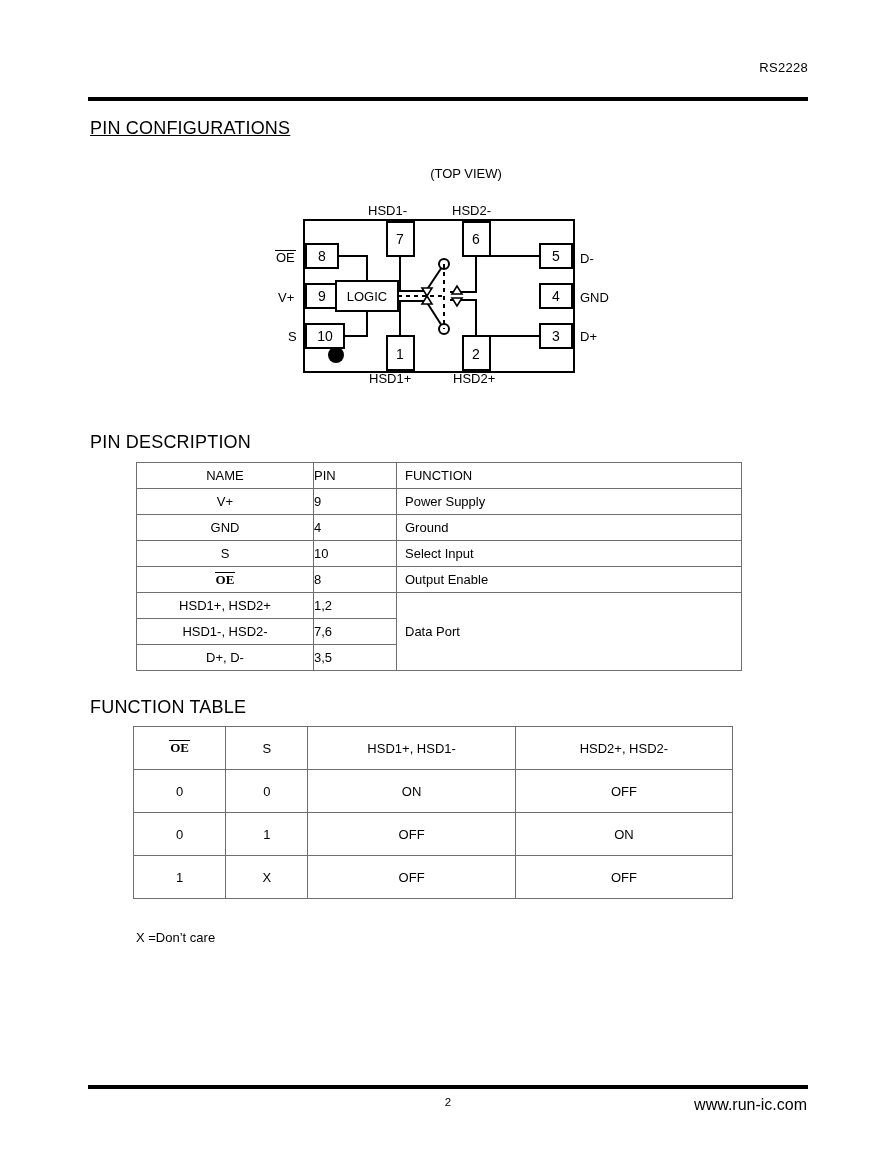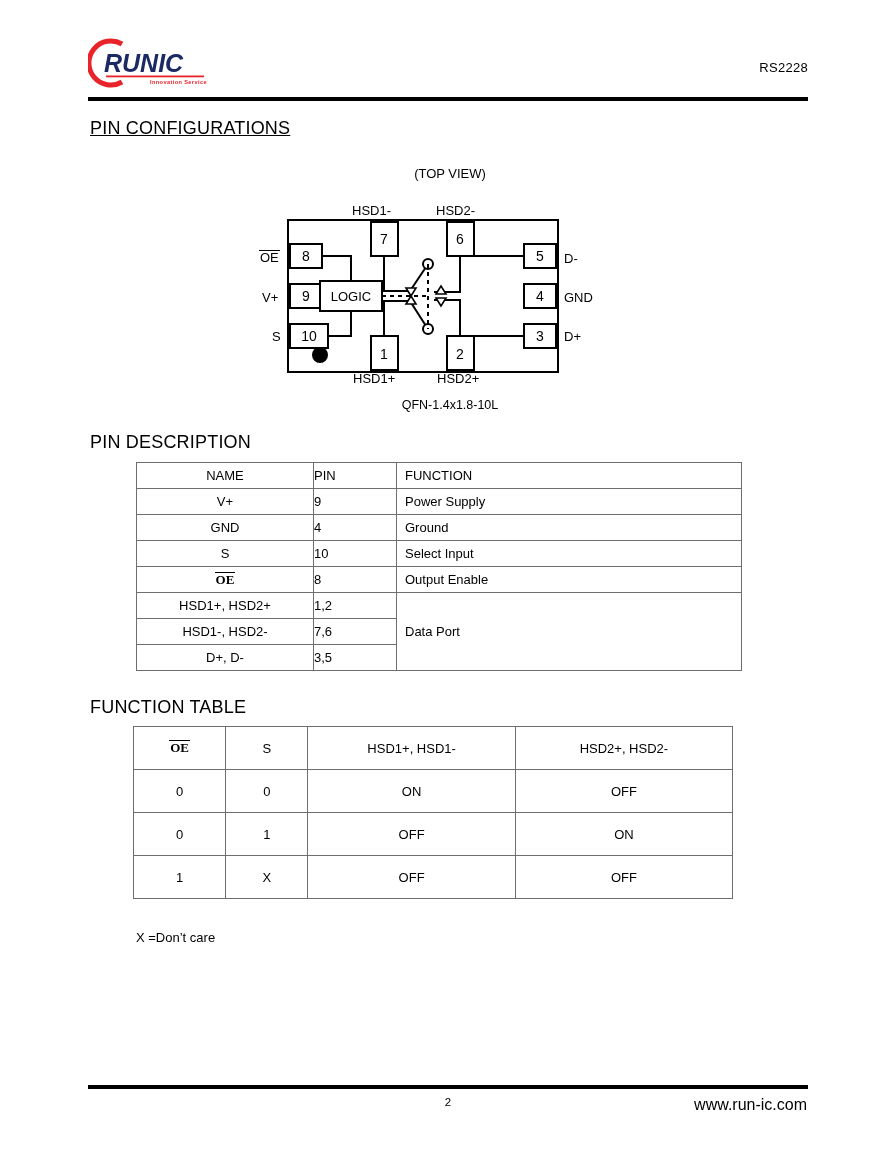--- a/index.html
+++ b/index.html
@@ -55,21 +55,21 @@
     letter-spacing: 0.2px;
     white-space: nowrap;
   }
   #heading-pinconfig { left: 90px; top: 118px; text-decoration: underline; }
   #heading-pindesc   { left: 90px; top: 432px; }
   #heading-functable { left: 90px; top: 697px; }
 
   
   #pin-diagram {
     position: absolute;
-    left: 240px;
+    left: 256px;
     top: 160px;
     width: 420px;
     height: 260px;
     text-decoration: underline;
   }
   #top-view-label {
     position: absolute;
     left: 0; top: 6px;
     width: 420px;
     text-align: center;
@@ -178,32 +178,20 @@
     right: 86px;
     top: 1096px;
     font-size: 16px;
   }
 </style>
 </head>
 <body>
 
 <div id="header">
 
-  <div id="logo">
-    <svg width="120" height="52" viewBox="0 0 120 52">
-
-      <path d="M 34 6 A 22 22 0 1 0 34 44" fill="none" stroke="#e8232a" stroke-width="5" stroke-linecap="butt"></path>
-
-      <text x="16" y="34" font-family="'Liberation Sans', sans-serif" font-size="25" font-weight="bold" font-style="italic" fill="#1b2a63">RUNIC</text>
-
-      <rect x="18" y="37.5" width="98" height="1.8" fill="#e8232a"></rect>
-
-      <text x="62" y="45.5" font-family="'Liberation Sans', sans-serif" font-size="5.6" font-weight="bold" fill="#e8232a" letter-spacing="0.4">Innovation Service</text>
-    </svg>
-  </div>
 
   <div id="part-number">RS2228</div>
 </div>
 <div id="header-rule"></div>
 
 <div class="section-heading" id="heading-pinconfig">PIN CONFIGURATIONS</div>
 
 <div id="pin-diagram">
 
   <div id="top-view-label">(TOP VIEW)</div>
@@ -280,21 +268,20 @@
       <text x="300" y="141">4</text>
       <text x="300" y="181">3</text>
       <text x="144" y="84">7</text>
       <text x="220" y="84">6</text>
       <text x="144" y="199">1</text>
       <text x="220" y="199">2</text>
       <text x="111" y="141" font-size="13">LOGIC</text>
     </g>
   </svg>
 
-  <div id="package-label">QFN-1.4x1.8-10L</div>
 </div>
 
 <div class="section-heading" id="heading-pindesc">PIN DESCRIPTION</div>
 
 <table class="dt" id="pin-desc-table">
   <tbody>
     <tr>
       <td class="c-name">NAME</td>
       <td class="c-pin">PIN</td>
       <td class="c-func">FUNCTION</td>

